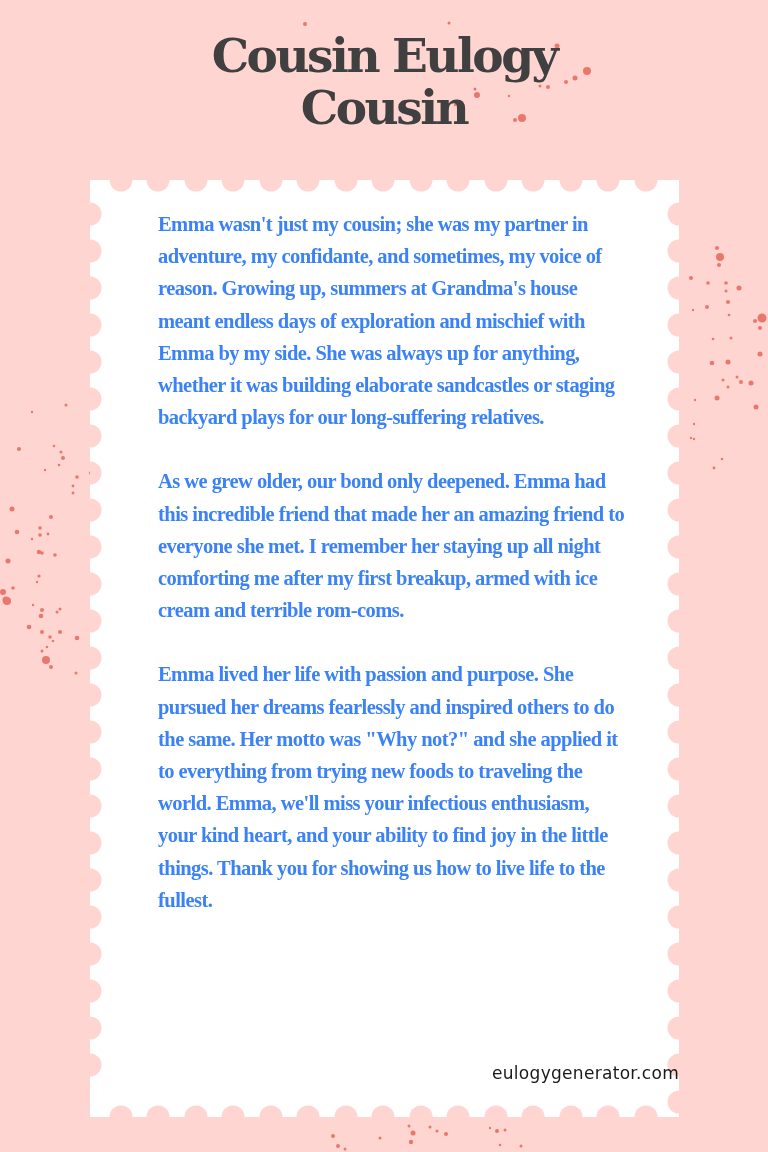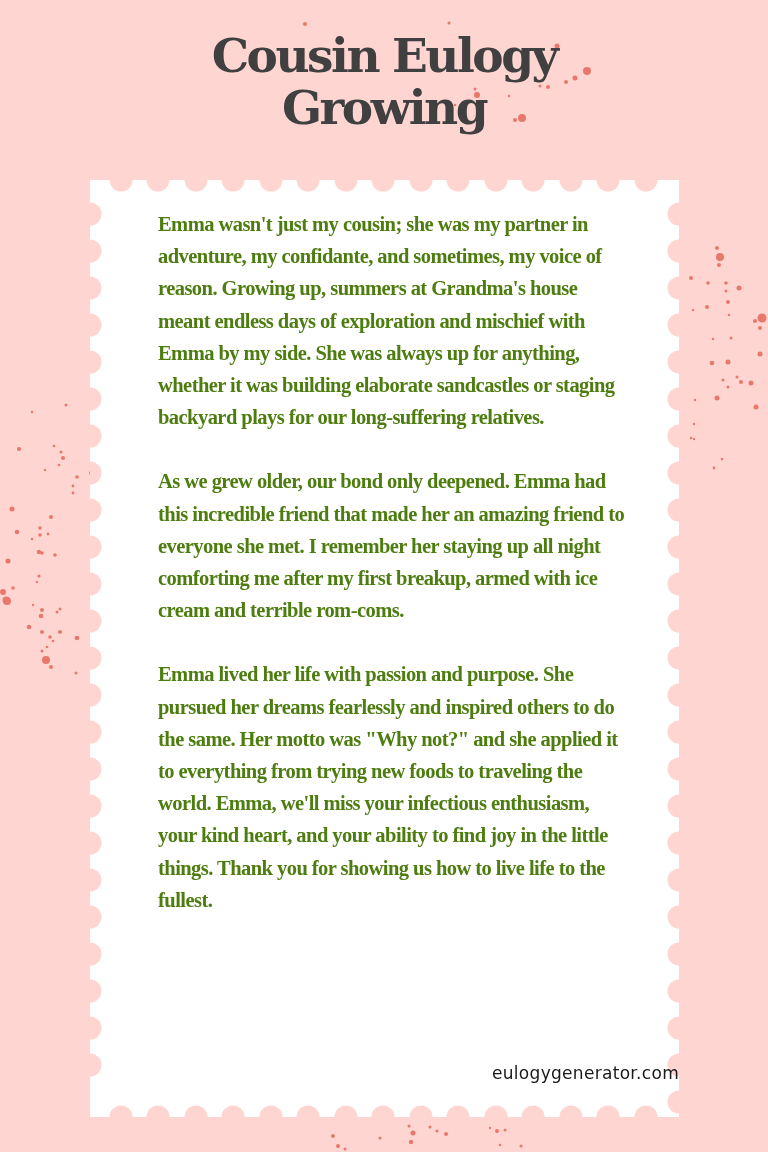--- a/index.html
+++ b/index.html
@@ -27,21 +27,21 @@
       background: #ffffff;
     }
     .scallops { position: absolute; left: 0; top: 0; width: 589px; height: 937px; }
     .body-text {
       position: absolute; left: 68px; top: 28px; width: 470px;
       font-family: "Liberation Serif", serif;
       font-weight: bold;
       font-size: 20.5px;
       line-height: 32.2px;
       letter-spacing: -0.55px;
-      color: #4d7c0f;
+      color: #3b82f6;
     }
     .body-text p { margin: 0 0 32px 0; }
     .footer-url {
       position: absolute; left: 0; top: 883px; width: 589px;
       text-align: right;
       font-family: "DejaVu Sans", sans-serif;
       font-size: 17px;
       letter-spacing: 0.3px;
       color: #1a1a1a;
     }
@@ -162,21 +162,21 @@
       <circle cx="490" cy="1128" r="1.2"></circle>
     <circle cx="497" cy="1131" r="2"></circle>
       <circle cx="505" cy="1130" r="1.5"></circle>
       <circle cx="521" cy="1146" r="1.5"></circle>
     <circle cx="500" cy="1145" r="1.3"></circle>
   </g>
 </svg>
 
 <h1 class="title">
   <span>Cousin Eulogy</span>
-  <span>Growing</span>
+  <span>Cousin</span>
 </h1>
 
 <div class="card">
   <svg class="scallops" viewBox="0 0 589 937">
     <g fill="#ffd5d2">
 
       <circle cx="31" cy="0" r="11.5"></circle>
         <circle cx="68" cy="0" r="11.5"></circle>
         <circle cx="106" cy="0" r="11.5"></circle>
       <circle cx="143" cy="0" r="11.5"></circle>

